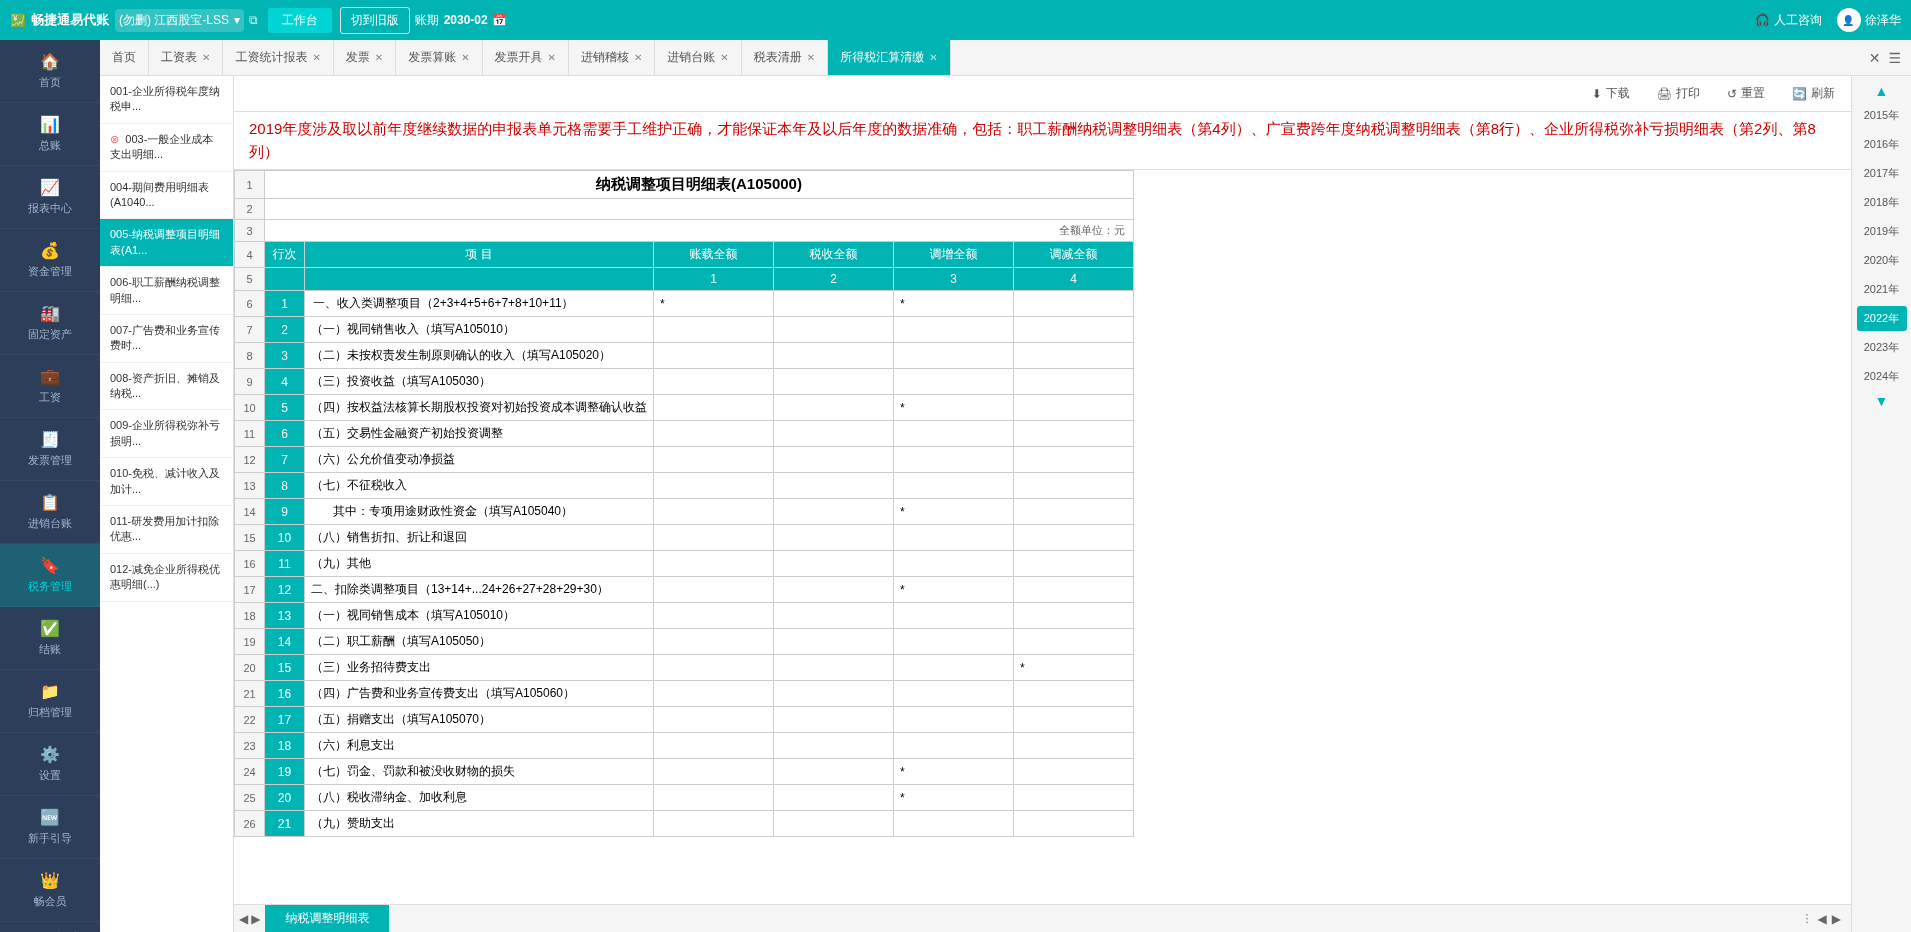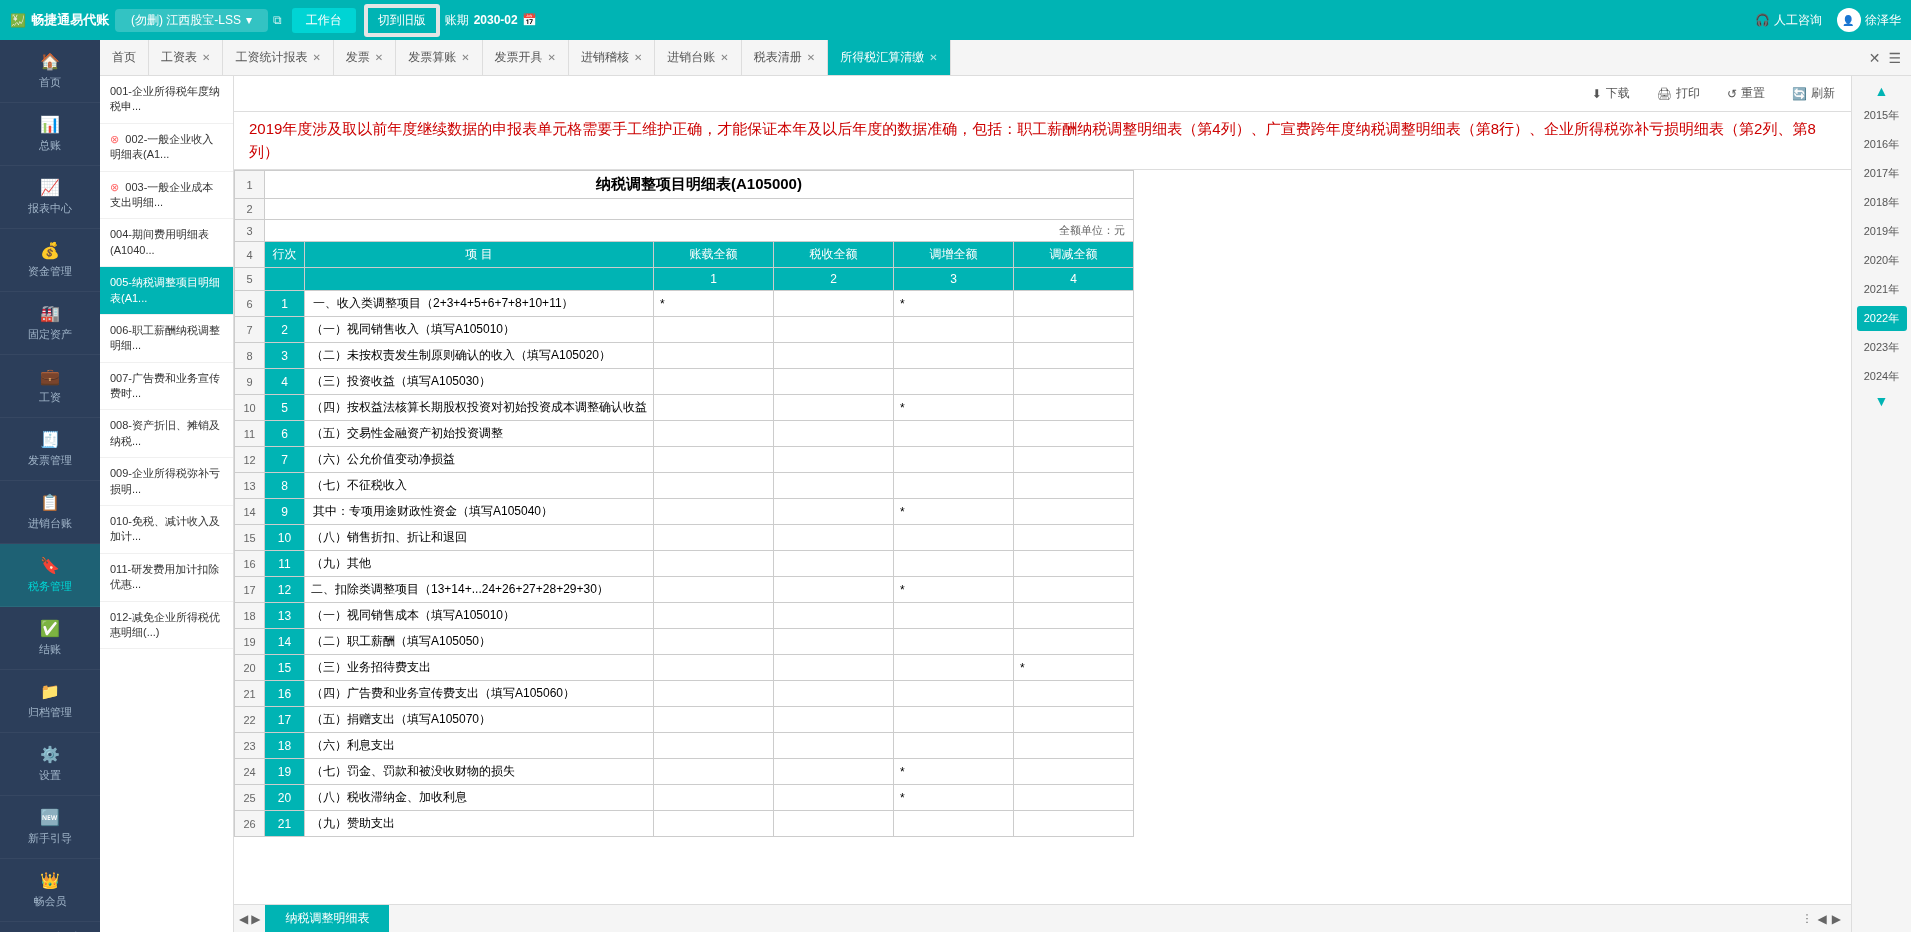--- a/index.html
+++ b/index.html
@@ -4,25 +4,25 @@
   <style>
     * { box-sizing: border-box; margin: 0; padding: 0; }
     body { font-family: 'Microsoft YaHei', Arial, sans-serif; font-size: 12px; background: #f0f0f0; overflow: hidden; }
     
     
     .app-container { display: flex; flex-direction: column; height: 932px; width: 1911px; }
     
     
     .top-bar { display: flex; align-items: center; height: 40px; background: #00b4b4; color: white; padding: 0 10px; flex-shrink: 0; }
     .logo { display: flex; align-items: center; gap: 5px; width: 100px; font-size: 13px; font-weight: bold; color: white; }
-    .company-select { display: flex; align-items: center; background: rgba(255,255,255,0.2); border-radius: 4px; padding: 3px 16px; margin-left: 5px; color: white; font-size: 12px; cursor: pointer; }
+    .company-select { display: flex; align-items: center; background: rgba(255,255,255,0.2); border-radius: 4px; padding: 3px 4px; margin-left: 5px; color: white; font-size: 12px; cursor: pointer; }
     .company-select .arrow { margin-left: 5px; }
     .top-actions { display: flex; align-items: center; gap: 8px; margin-left: 10px; }
     .btn-workbench { background: #00d4d4; border: none; color: white; padding: 4px 14px; border-radius: 3px; cursor: pointer; font-size: 12px; }
-    .btn-old { background: transparent; border: 4px solid #e5e5e5; color: white; padding: 4px 10px; border-radius: 3px; cursor: pointer; font-size: 12px; }
+    .btn-old { background: transparent; border: 1px solid #e5e5e5; color: white; padding: 4px 10px; border-radius: 3px; cursor: pointer; font-size: 12px; }
     .period-info { color: white; font-size: 12px; margin-left: 5px; display: flex; align-items: center; gap: 5px; }
     .top-right { margin-left: auto; display: flex; align-items: center; gap: 15px; color: white; font-size: 12px; }
     .top-right-item { display: flex; align-items: center; gap: 4px; cursor: pointer; }
     .user-avatar { width: 24px; height: 24px; border-radius: 50%; background: #fff; display: flex; align-items: center; justify-content: center; color: #00b4b4; font-size: 10px; }
     
     
     .main-layout { display: flex; flex: 1; overflow: hidden; }
     
     
     .sidebar { width: 100px; background: #2c3e5a; display: flex; flex-direction: column; flex-shrink: 0; overflow-y: auto; }
@@ -244,24 +244,20 @@
       </div>
 
       <div class="page-content">
 
         <div class="left-panel">
           <div class="left-panel-item">
             <span>001-企业所得税年度纳税申...</span>
           </div>
           <div class="left-panel-item">
             <span class="error-icon">⊗</span>
-            <span>002-一般企业收入明细表(A1...</span>
-          </div>
-          <div class="left-panel-item">
-            <span class="error-icon">⊗</span>
             <span>003-一般企业成本支出明细...</span>
           </div>
           <div class="left-panel-item">
             <span>004-期间费用明细表(A1040...</span>
           </div>
           <div class="left-panel-item active">
             <span>005-纳税调整项目明细表(A1...</span>
           </div>
           <div class="left-panel-item">
             <span>006-职工薪酬纳税调整明细...</span>
@@ -425,21 +421,21 @@
                   <td class="hangci-col">8</td>
                   <td class="project-col">（七）不征税收入</td>
                   <td class="data-cell"></td>
                   <td class="data-cell"></td>
                   <td class="data-cell"></td>
                   <td class="data-cell"></td>
                 </tr>
                 <tr class="data-row">
                   <td class="row-num">14</td>
                   <td class="hangci-col">9</td>
-                  <td class="project-col" style="padding-left:8px;">其中：专项用途财政性资金（填写A105040）</td>
+                  <td class="project-col" style="padding-left:28px;">其中：专项用途财政性资金（填写A105040）</td>
                   <td class="data-cell"></td>
                   <td class="data-cell"></td>
                   <td class="data-cell">*</td>
                   <td class="data-cell"></td>
                 </tr>
                 <tr class="data-row">
                   <td class="row-num">15</td>
                   <td class="hangci-col">10</td>
                   <td class="project-col">（八）销售折扣、折让和退回</td>
                   <td class="data-cell"></td>

